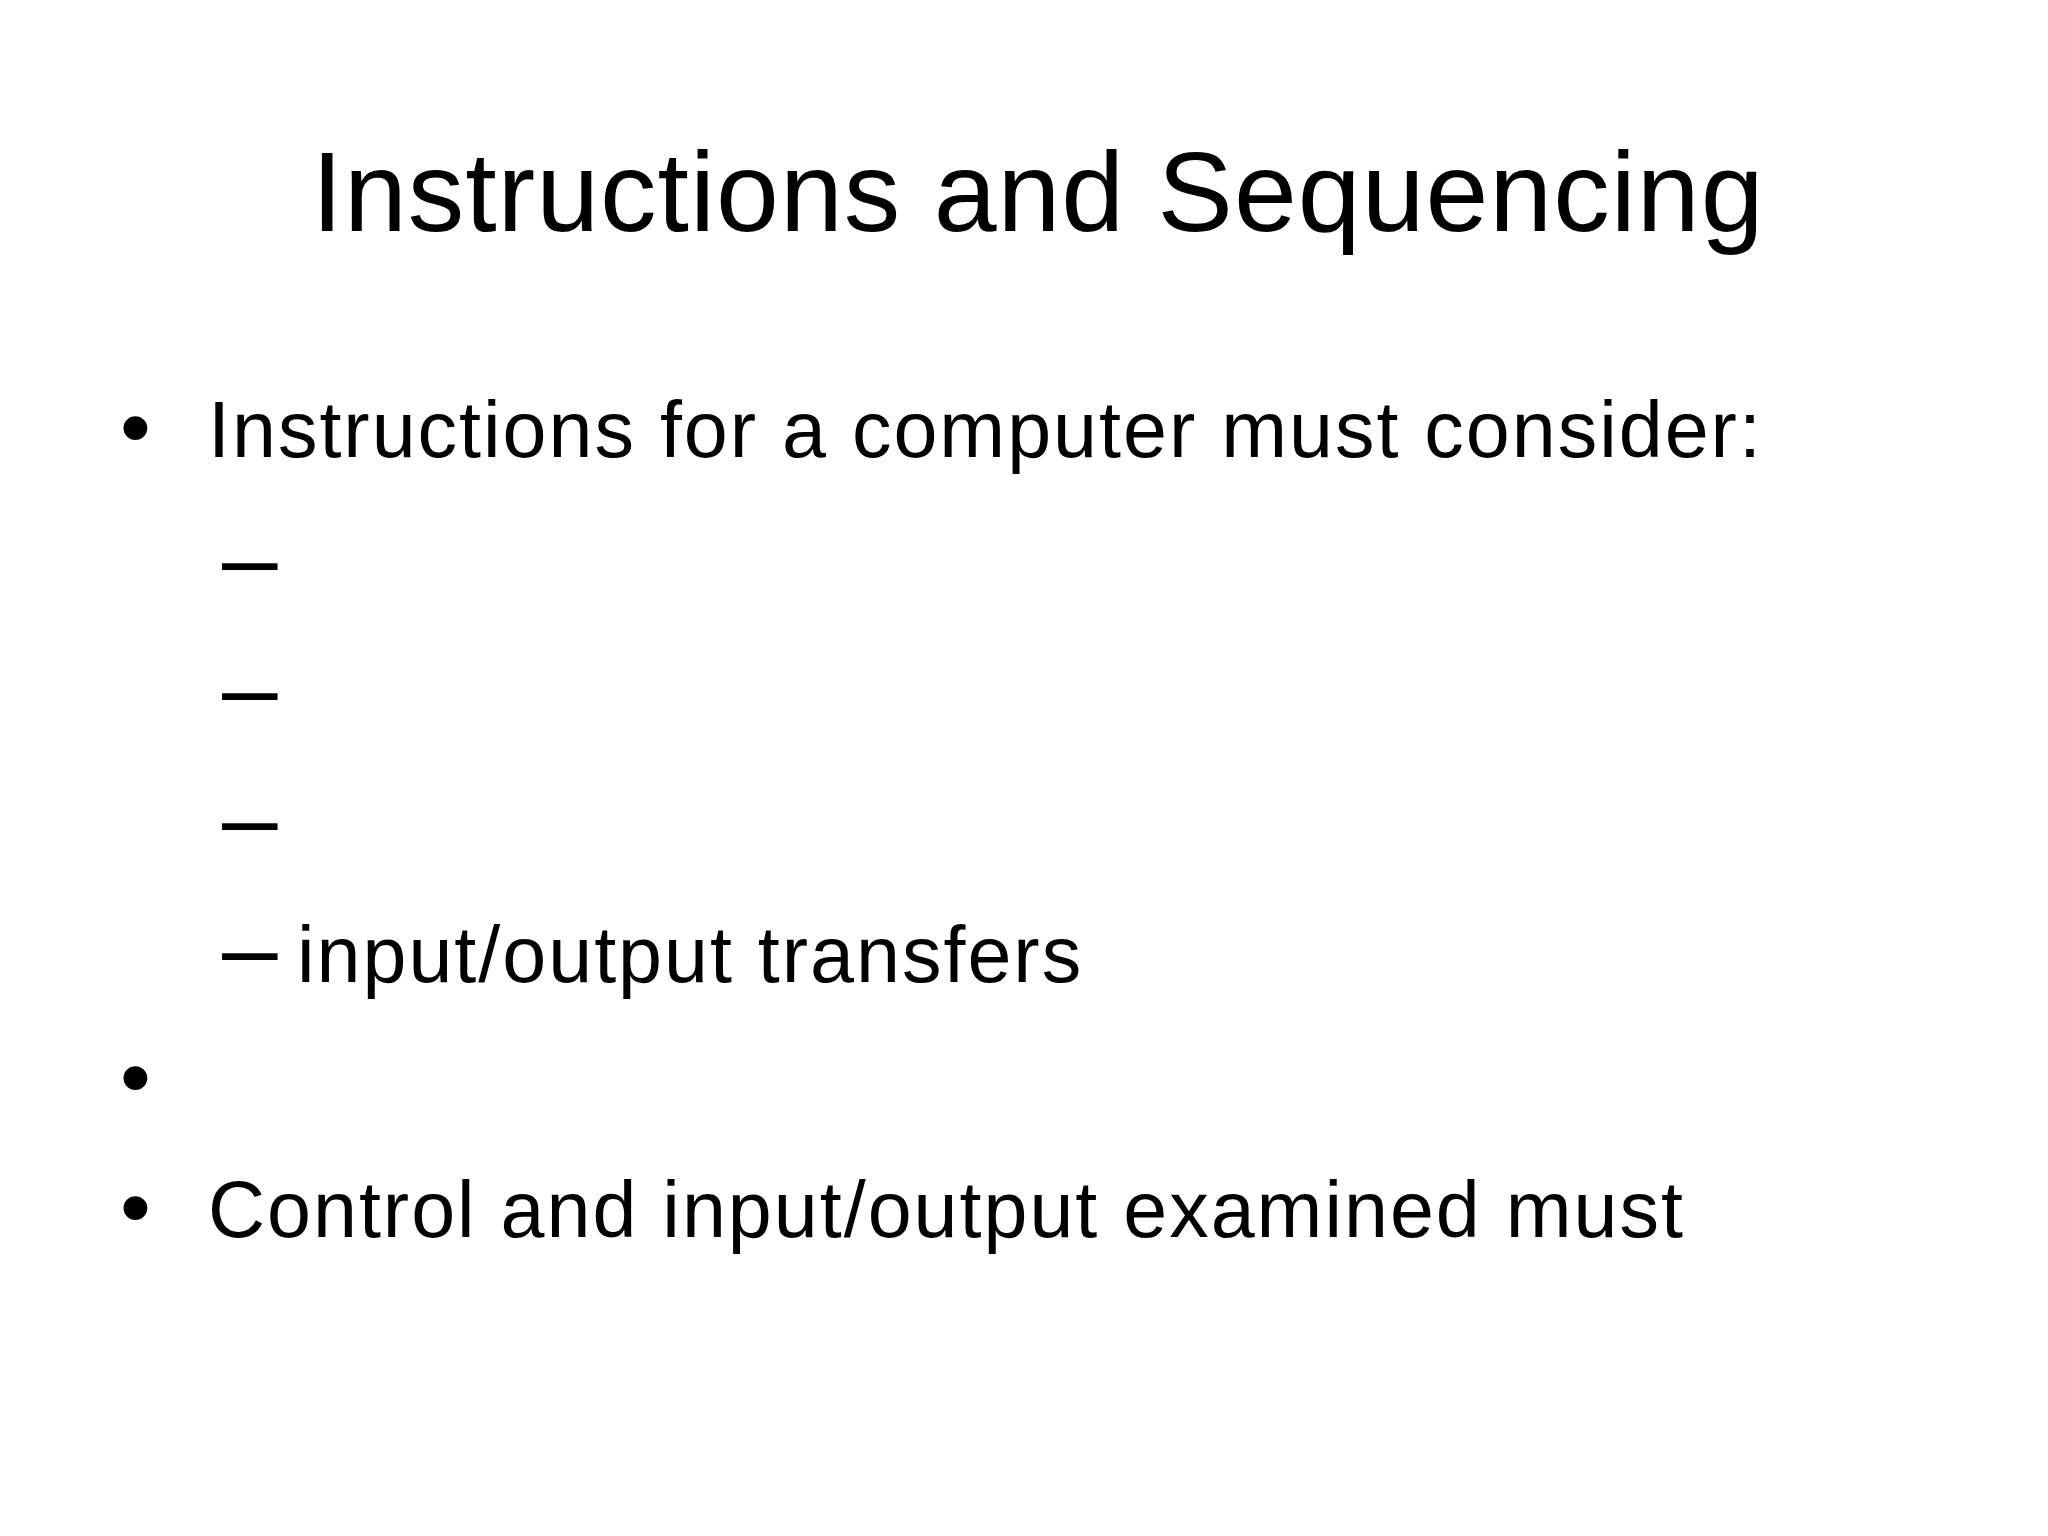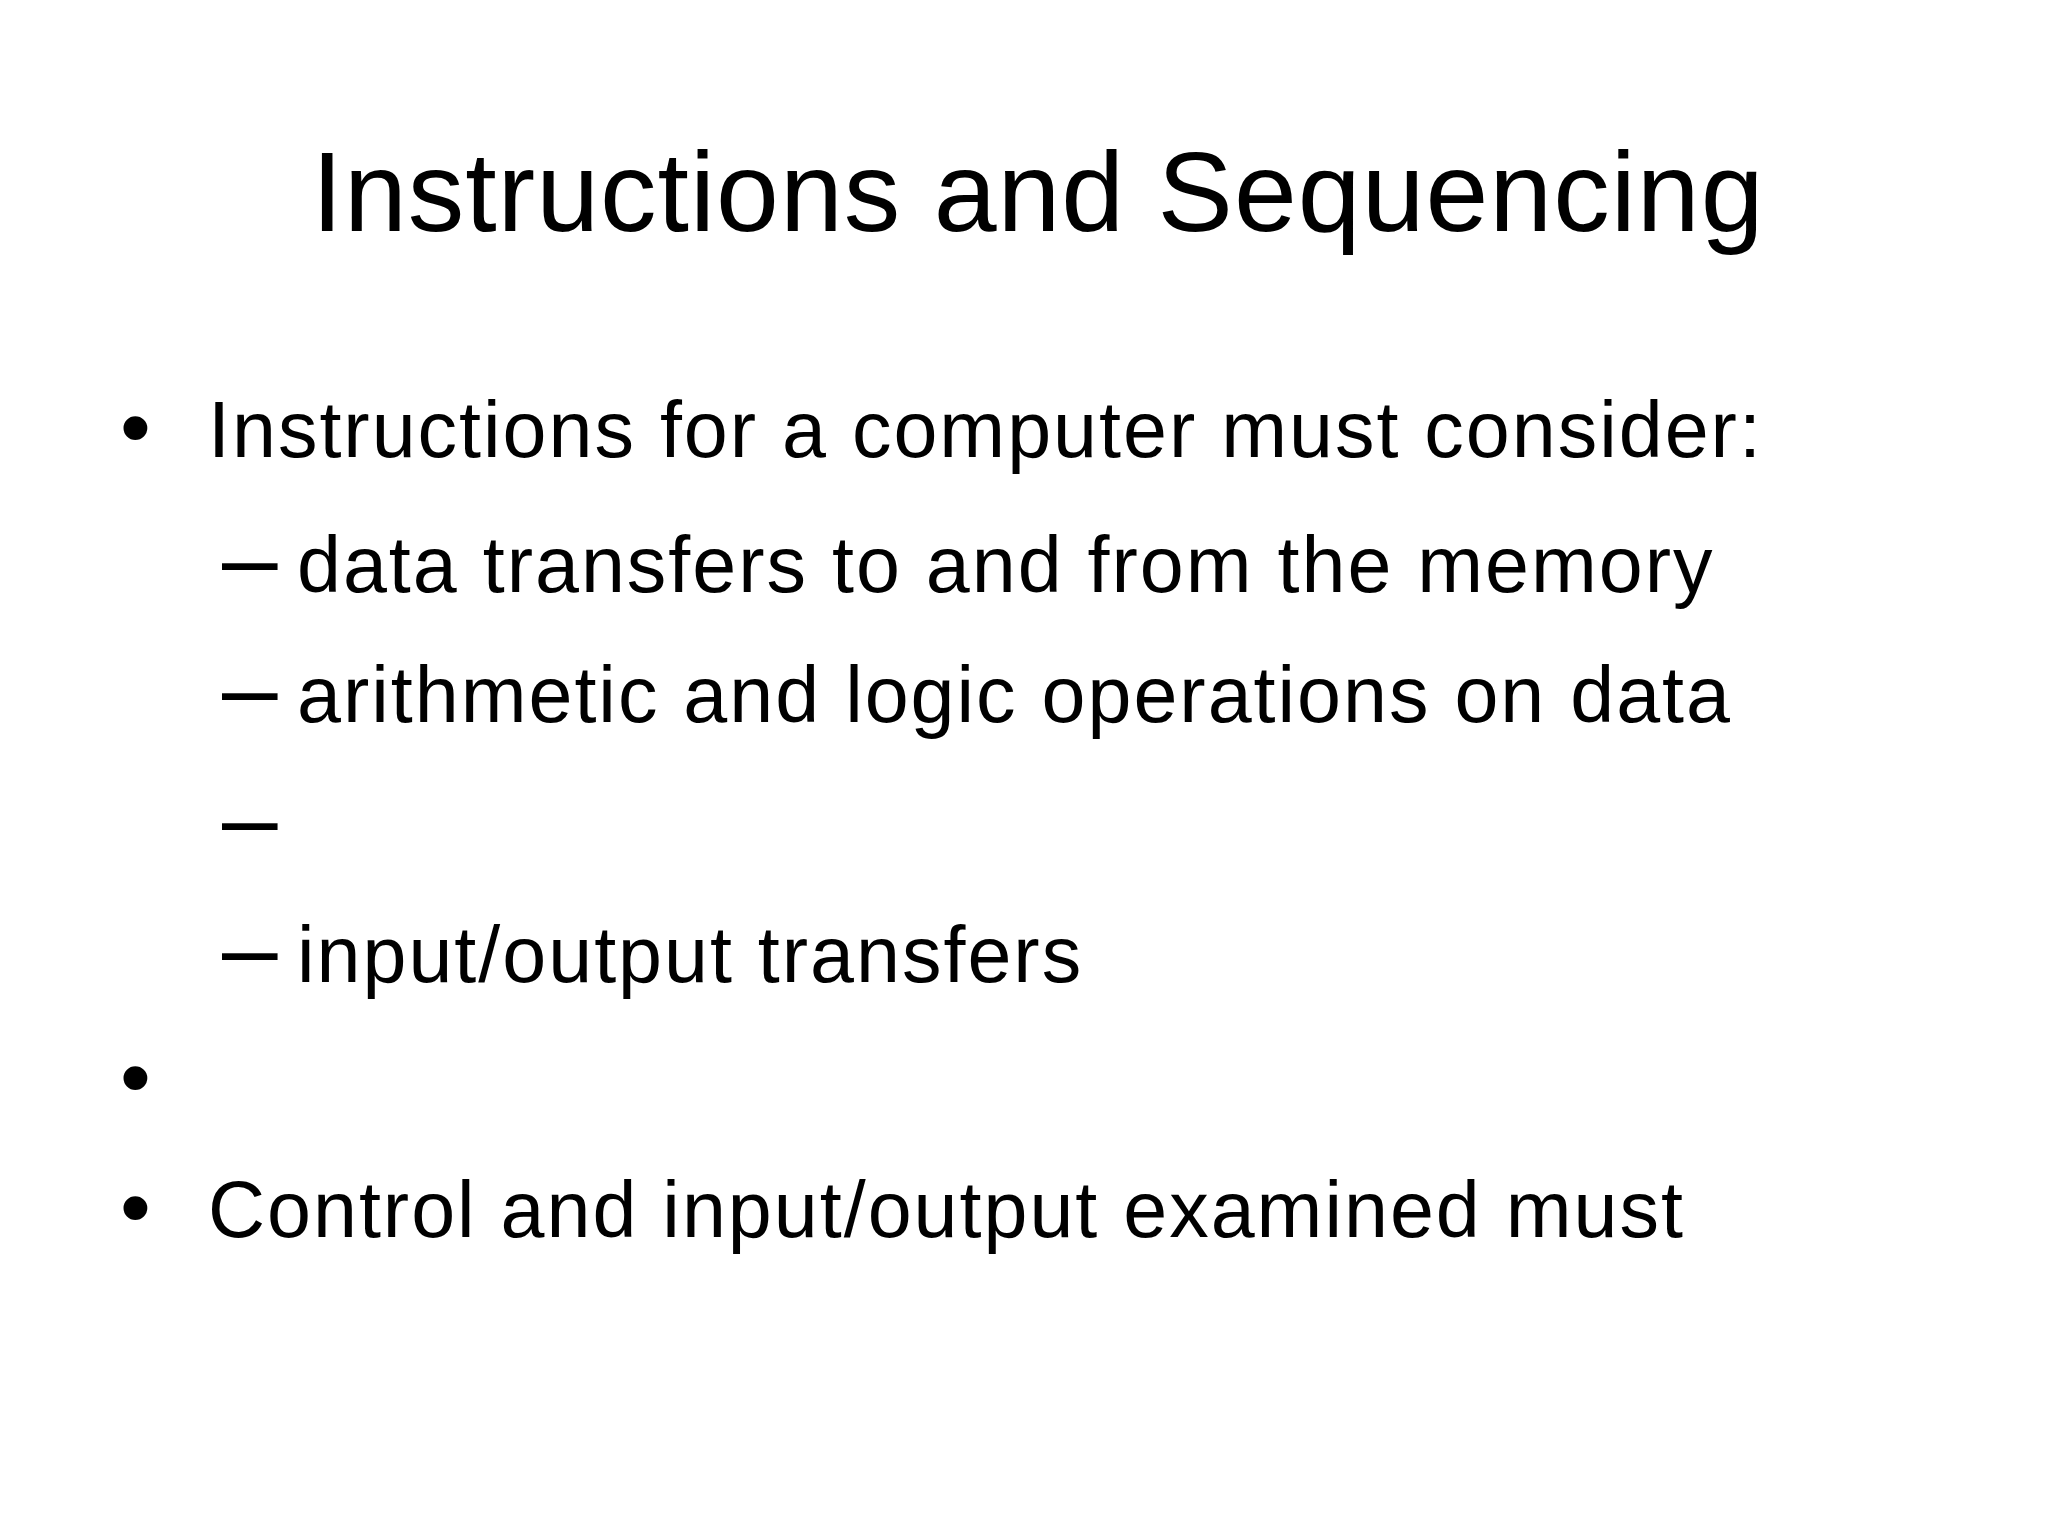--- a/index.html
+++ b/index.html
@@ -81,26 +81,24 @@
 
   <div class="body-text">
 
     <div class="row l1">
       <span class="marker">•</span>
       <span class="text">Instructions for a computer must consider:</span>
     </div>
 
     <div class="row l2">
       <span class="marker">–</span>
-      <span class="text">data transfers to and from the memory</span>
     </div>
 
     <div class="row l2">
       <span class="marker">–</span>
-      <span class="text">arithmetic and logic operations on data</span>
     </div>
 
     <div class="row l2">
       <span class="marker">–</span>
     </div>
 
     <div class="row l2">
       <span class="marker">–</span>
       <span class="text">input/output transfers</span>
     </div>

